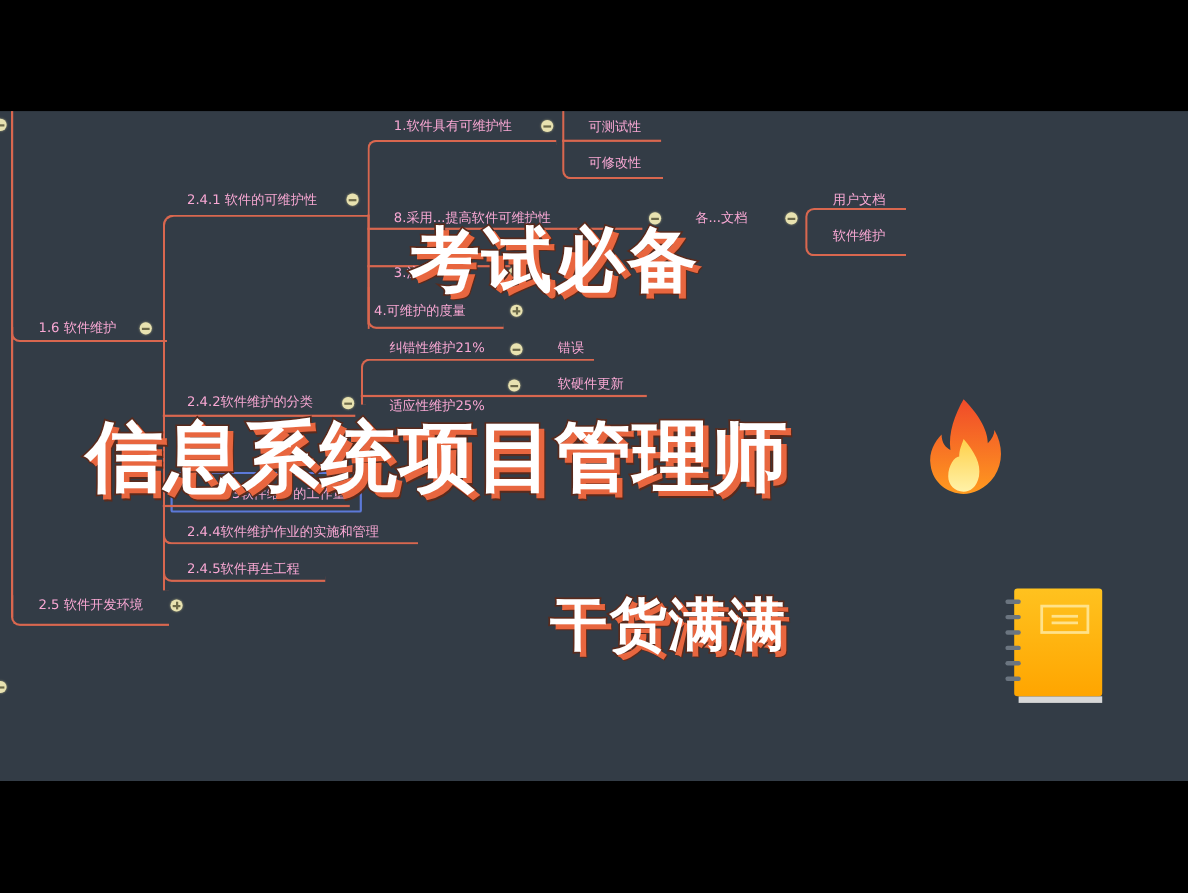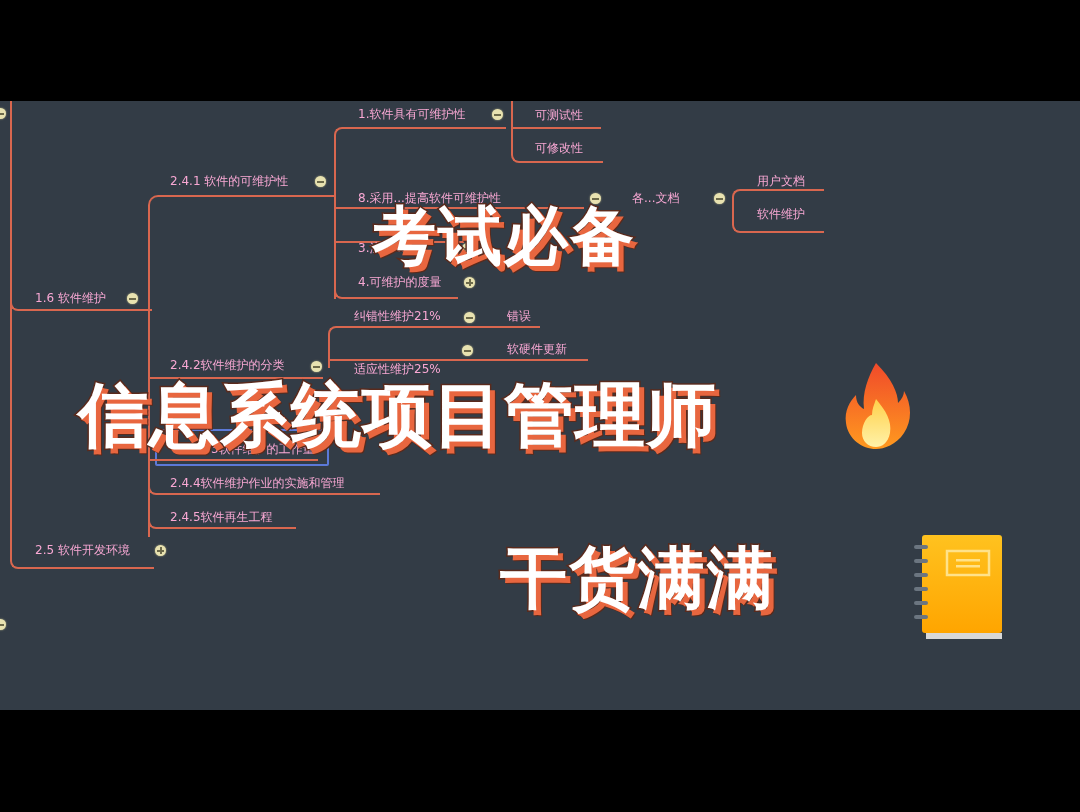--- a/index.html
+++ b/index.html
@@ -77,21 +77,21 @@
   </div>
   <div class="node" style="left:757px; top:105px;">
     <span>软件维护</span>
   </div>
 
   <div class="node" style="left:358px; top:139px;">
     <span>3.注重...</span>
   </div>
   <div class="toggle plus" style="left:462px; top:142px;"></div>
 
-  <div class="node" style="left:358px; top:173px;">
+  <div class="node" style="left:340px; top:173px;">
     <span>4.可维护的度量</span>
   </div>
   <div class="toggle plus" style="left:464px; top:176px;"></div>
 
   <div class="line" style="left:148px; top:276px; width:175px; height:0; border-top-width:2px;"></div>
   <div class="node" style="left:170px; top:256px;text-align:right;">
     <span>2.4.2软件维护的分类</span>
   </div>
   <div class="toggle" style="left:311px; top:260px;"></div>
   <div class="line" style="left:328px; top:225px; width:210px; height:40px; border-left-width:2px; border-top-width:2px; border-top-left-radius:8px;"></div>
@@ -145,21 +145,21 @@
           <stop offset="1" stop-color="#ff9a1f"></stop>
       </linearGradient>
       <linearGradient id="fi" x1="0" y1="0" x2="0" y2="1">
         <stop offset="0" stop-color="#ffd04a"></stop>
           <stop offset="1" stop-color="#fff2a8"></stop>
       </linearGradient>
     </defs>
     <path d="M36 4 C52 20 58 34 58 44 C62 40 64 36 64 32 C72 46 72 62 64 74 C56 86 44 90 36 90 C22 90 8 80 6 64 C4 52 10 42 16 36 C16 44 20 48 24 50 C22 34 28 18 36 4 Z" fill="url(#fo)"></path>
     <path d="M36 40 C46 52 52 62 50 74 C48 84 42 88 36 88 C28 88 22 82 22 74 C22 64 28 56 32 56 C32 50 34 46 36 40 Z" fill="url(#fi)"></path>
   </svg>
-  <div class="overlay" style="left:500px; top:432px; font-size:67px;">
+  <div class="overlay" style="left:500px; top:432px; font-size:52px;">
     <span>干货满满</span>
   </div>
   <svg class="notebook" style="left:912px; top:432px;" width="92" height="106" viewBox="0 0 92 106">
     <defs>
       <linearGradient id="nb" x1="0" y1="0" x2="0" y2="1">
         <stop offset="0" stop-color="#ffc21f"></stop>
           <stop offset="1" stop-color="#ffa500"></stop>
       </linearGradient>
     </defs>
     <rect x="14" y="100" width="76" height="6" fill="#d8d8d8"></rect>

